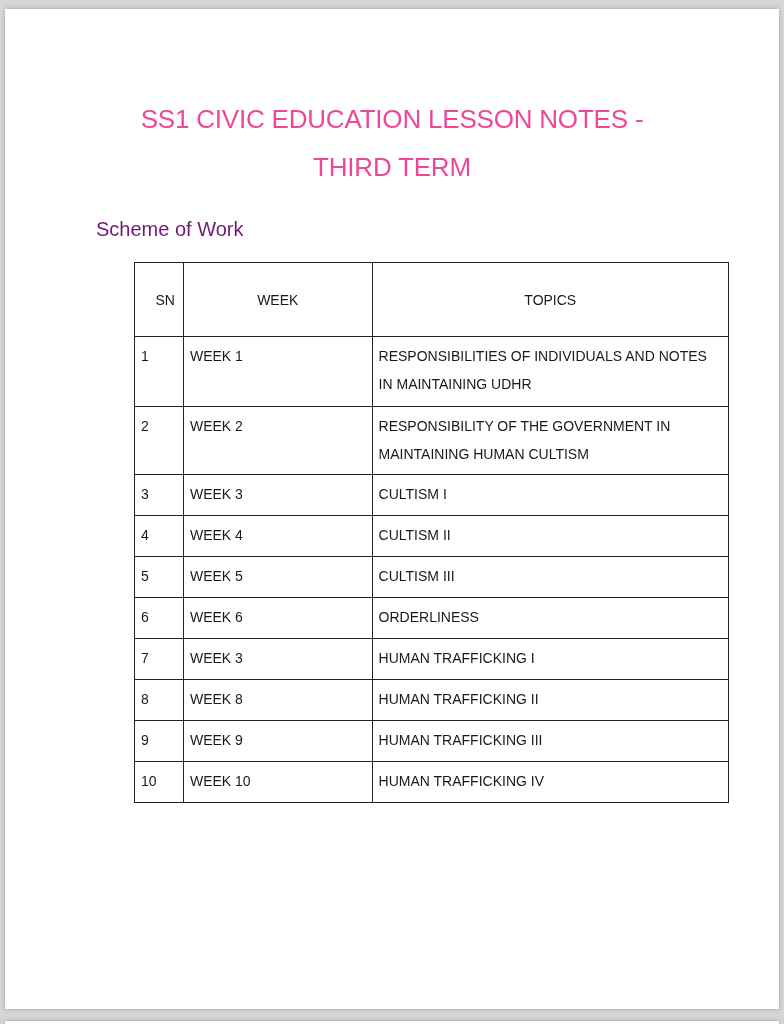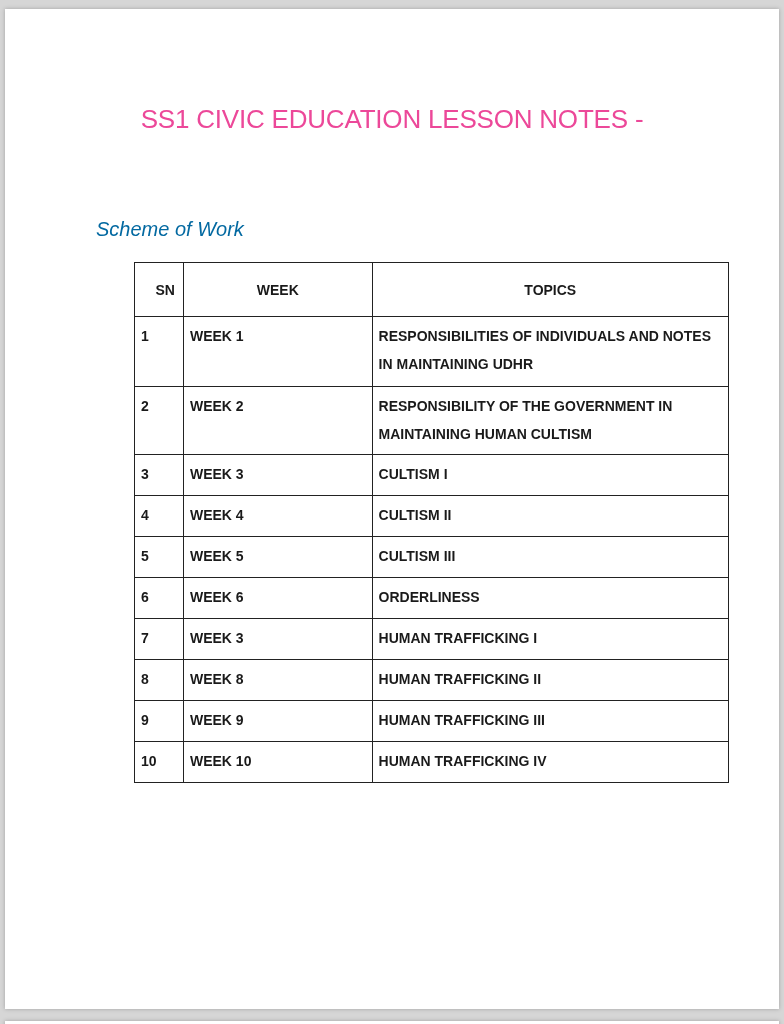--- a/index.html
+++ b/index.html
@@ -43,37 +43,36 @@
       line-height: 48px;
       color: #ec4899;
       letter-spacing: -0.2px;
     }
     .title span { display: block; }
     .subtitle {
       position: absolute;
       left: 91px;
       top: 209px;
       font-size: 20px;
-      color: #0369a1;
-      font-style: italic;
+      color: #701a75;
     }
     table.scheme {
       position: absolute;
       left: 129px;
       top: 253px;
       width: 595px;
       border-collapse: collapse;
       font-size: 14px;
       color: #1a1a1a;
     }
     table.scheme th, table.scheme td {
       border: 1.5px solid #222;
-      padding: 6px 6px;
+      padding: 16px 6px;
       vertical-align: top;
-      font-weight: bold;
+      font-weight: normal;
     }
     table.scheme th {
       height: 41px;
       vertical-align: middle;
     }
     table.scheme th.sn { text-align: right; padding-right: 8px; }
     table.scheme td {
       height: 41px;
       line-height: 28px;
       padding-top: 5px;
@@ -83,20 +82,21 @@
     col.c1 { width: 49px; }
     col.c2 { width: 189px; }
     col.c3 { width: 357px; }
   </style>
 </head>
 <body>
 
 <div class="page">
   <div class="title">
     <span>SS1 CIVIC EDUCATION LESSON NOTES -</span>
+    <span>THIRD TERM</span>
   </div>
 
   <div class="subtitle">Scheme of Work</div>
 
   <table class="scheme" style="left:129px;">
     <colgroup>
       <col class="c1">
         <col class="c2">
         <col class="c3">
     </colgroup>

